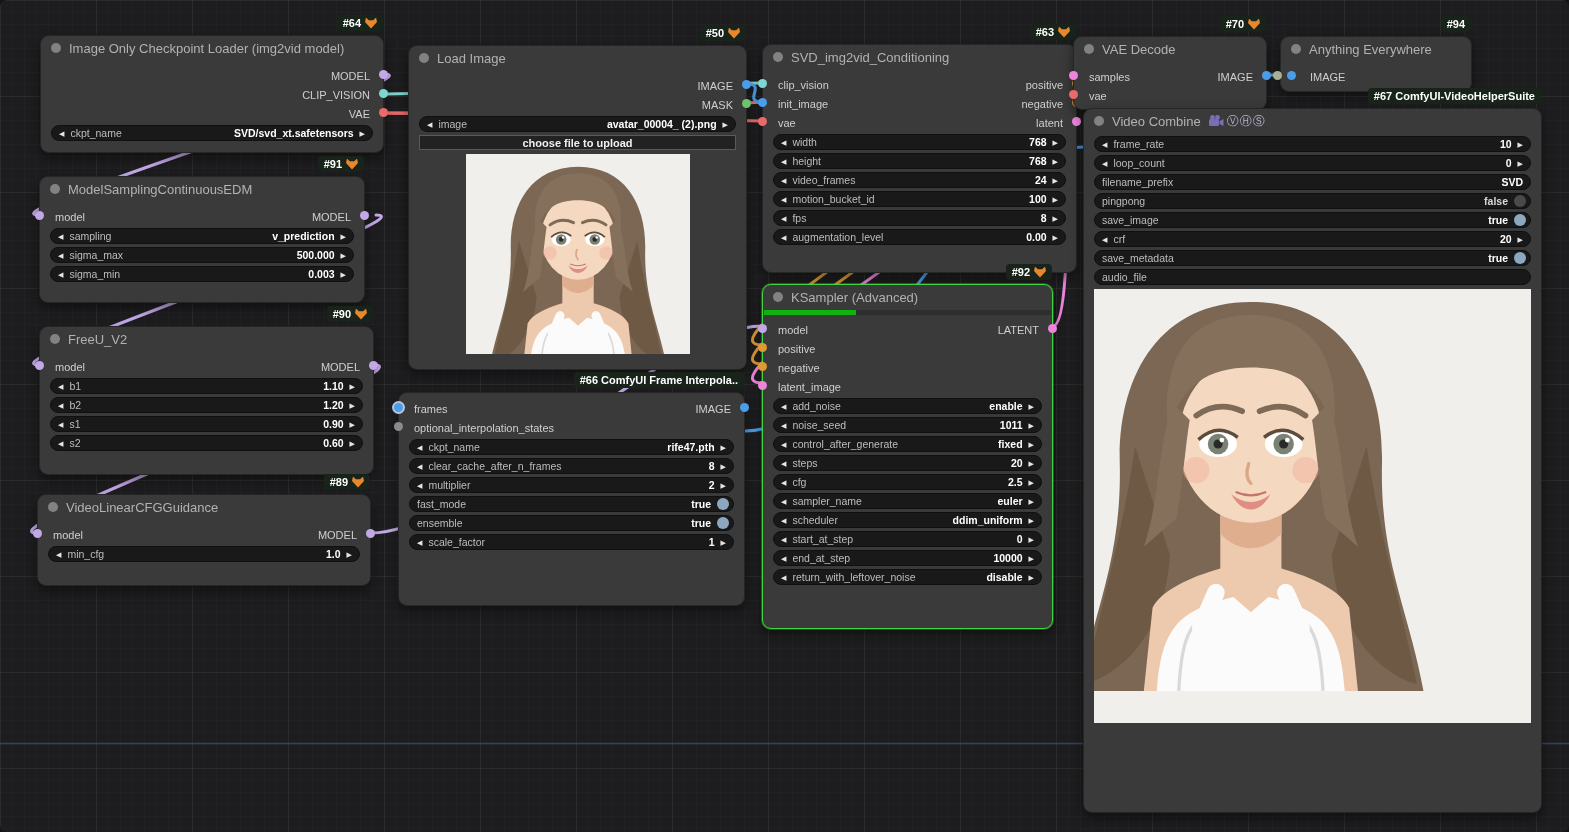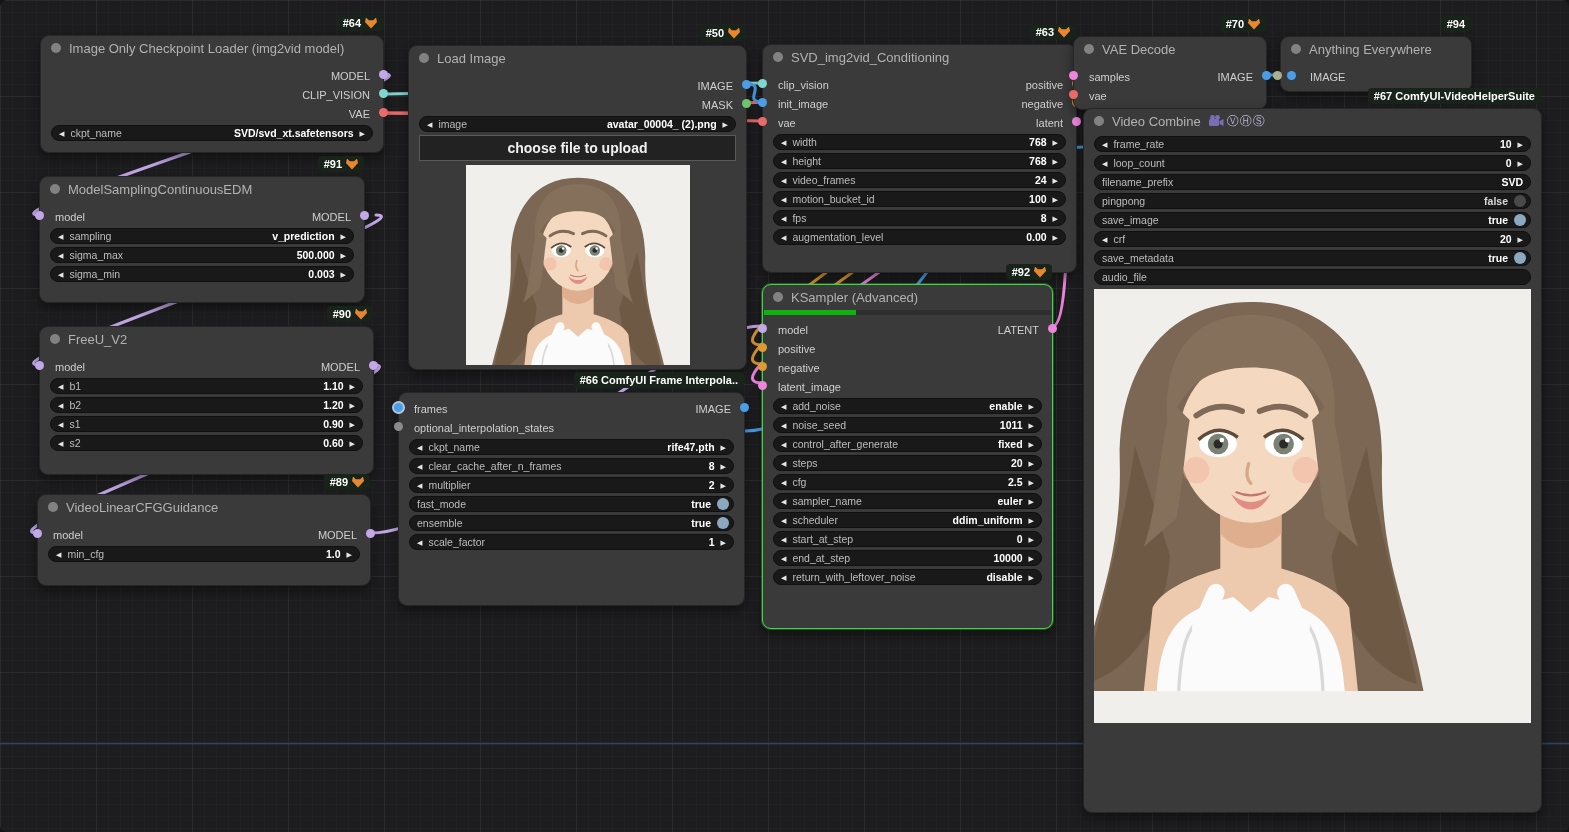--- a/index.html
+++ b/index.html
@@ -44,23 +44,23 @@
     height:16px; margin:3px 10px; background:#191919; border:1px solid #101010;
     border-radius:9px; display:flex; align-items:center; gap:6px; padding:0 7px;
     font-size:10.5px;
   }
   .wlabel { color:#bdbdbd; }
   .wvalue { margin-left:auto; color:#fff; font-weight:bold; }
   .arr { color:#e6e6e6; font-size:7px; line-height:1; }
   .knob { width:12px; height:12px; border-radius:50%; flex:0 0 auto; margin-right:-3px; }
   .knob.on { background:#8ba8c0; } .knob.off { background:#4a4a4a; }
   .nbutton {
-    height:26px; margin:3px 10px; background:#222; border:1px solid #5a5a5a;
+    height:15px; margin:3px 10px; background:#222; border:1px solid #5a5a5a;
     display:flex; align-items:center; justify-content:center;
-    color:#f0f0f0; font-size:14px; font-weight:bold;
+    color:#f0f0f0; font-size:11px; font-weight:bold;
   }
   .preview { display:block; margin:4px auto 0; background:#f1efec; }
   .progress { height:5px; margin:1px 1px 2px; background:#2e2e2e; position:relative; }
   .progress .fill { position:absolute; left:0; top:0; bottom:0; width:32%; }
   .vhs-icons { color:#b7b2cf; font-size:12px; letter-spacing:1px; display:flex; align-items:center; gap:3px; }
 </style>
 </head>
 <body>
 
 <div id="canvas">

